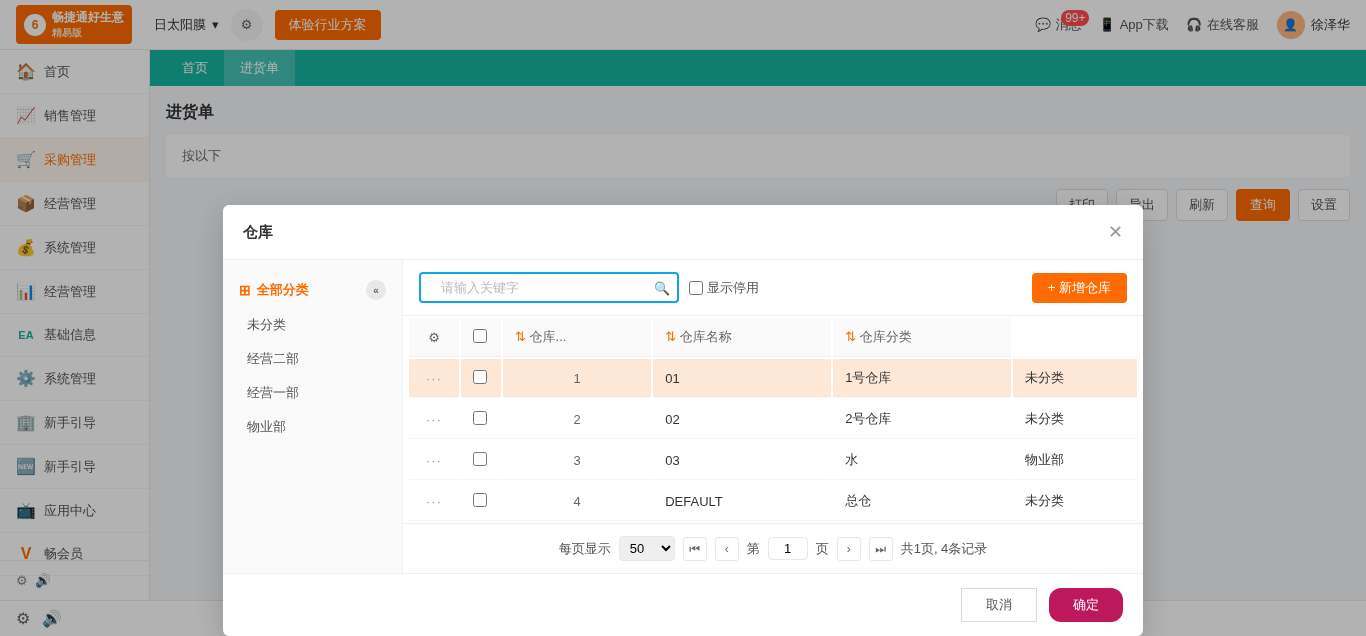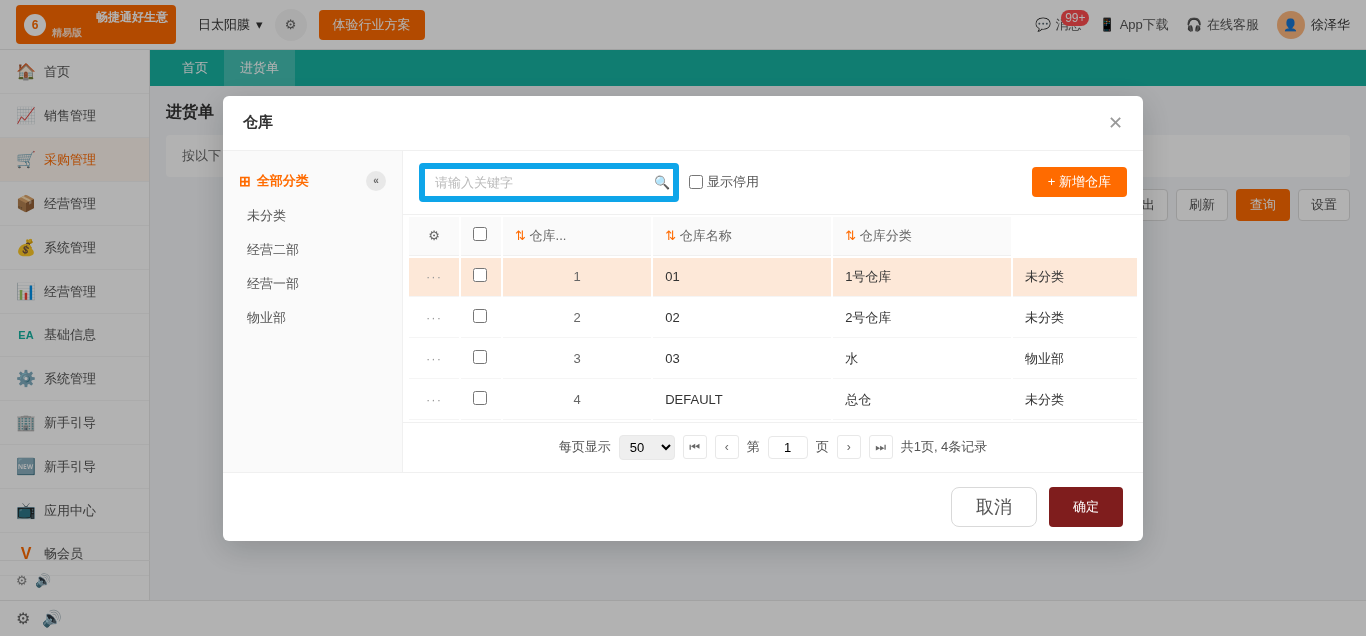--- a/index.html
+++ b/index.html
@@ -149,21 +149,21 @@
     .btn-outline {
       background: #fff; color: #555; border: 1px solid #ddd;
       border-radius: 4px; padding: 6px 12px; cursor: pointer; font-size: 13px;
     }
 
     
     .overlay {
       position: fixed; top: 0; left: 0; right: 0; bottom: 0;
       background: rgba(0,0,0,0.3);
       z-index: 200;
-      display: flex; align-items: center; justify-content: center;
+      display: flex; align-items: flex-end; justify-content: center;
     }
 
     
     .dialog {
       background: #fff;
       border-radius: 6px;
       width: 920px;
       max-height: 560px;
       display: flex;
       flex-direction: column;
@@ -211,22 +211,22 @@
     }
     .dialog-toolbar {
       padding: 12px 16px;
       display: flex; align-items: center; gap: 10px;
       border-bottom: 1px solid #f0f0f0;
     }
     .search-input-wrap {
       position: relative; flex: 1; max-width: 260px;
     }
     .search-input {
-      width: 100%; border: 6px solid #0ea5e9; border-radius: 4px;
-      padding: 6px 30px 6px 10px; font-size: 13px; color: #b91c1c;
+      width: 100%; border: 2px solid #0ea5e9; border-radius: 4px;
+      padding: 6px 30px 6px 20px; font-size: 13px; color: #b91c1c;
       outline: none;
     }
     .search-input::placeholder { color: #bbb; }
     .search-icon-btn {
       position: absolute; right: 8px; top: 50%; transform: translateY(-50%);
       color: #999; cursor: pointer;
     }
     .show-disabled-wrap {
       display: flex; align-items: center; gap: 4px; color: #555; font-size: 13px;
     }
@@ -270,25 +270,25 @@
     }
 
     
     .dialog-footer {
       padding: 14px 20px;
       border-top: 1px solid #f0f0f0;
       display: flex; justify-content: flex-end; gap: 12px;
     }
     .btn-cancel {
       background: #fff; color: #555; border: 1px solid #d9d9d9;
-      border-radius: 8px; padding: 7px 24px; cursor: pointer; font-size: 18px;
+      border-radius: 0; padding: 7px 24px; cursor: pointer; font-size: 13px;
     }
     .btn-confirm {
-      background: #7f1d1d; color: #fff; border: none;
-      border-radius: 4px; padding: 7px 24px; cursor: pointer; font-size: 13px;
+      background: #be185d; color: #fff; border: none;
+      border-radius: 12px; padding: 7px 24px; cursor: pointer; font-size: 13px;
     }
 
     
     .bottom-bar {
       position: fixed; bottom: 0; left: 0; right: 0;
       height: 36px; background: #fff; border-top: 1px solid #e8e8e8;
       display: flex; align-items: center; padding: 0 16px; gap: 12px;
       z-index: 50;
     }
     .bottom-icon { color: #666; font-size: 16px; cursor: pointer; }
@@ -300,21 +300,21 @@
   </style>
 </head>
 <body>
 
 <div class="top-header">
   <div class="logo-area">
     <div class="logo-icon">
         <span>6</span>
       </div>
     <div>
-      <div style="font-size:12px;margin-left:44px;">畅捷通好生意</div>
+      <div style="font-size:12px;">畅捷通好生意</div>
       <div style="font-size:10px;opacity:0.8;">精易版</div>
     </div>
   </div>
   <div class="store-selector">
     <span>日太阳膜</span>
     <span>▾</span>
   </div>
   <div class="settings-icon-btn">⚙</div>
   <button class="trial-btn">体验行业方案</button>
   <div class="header-right">

